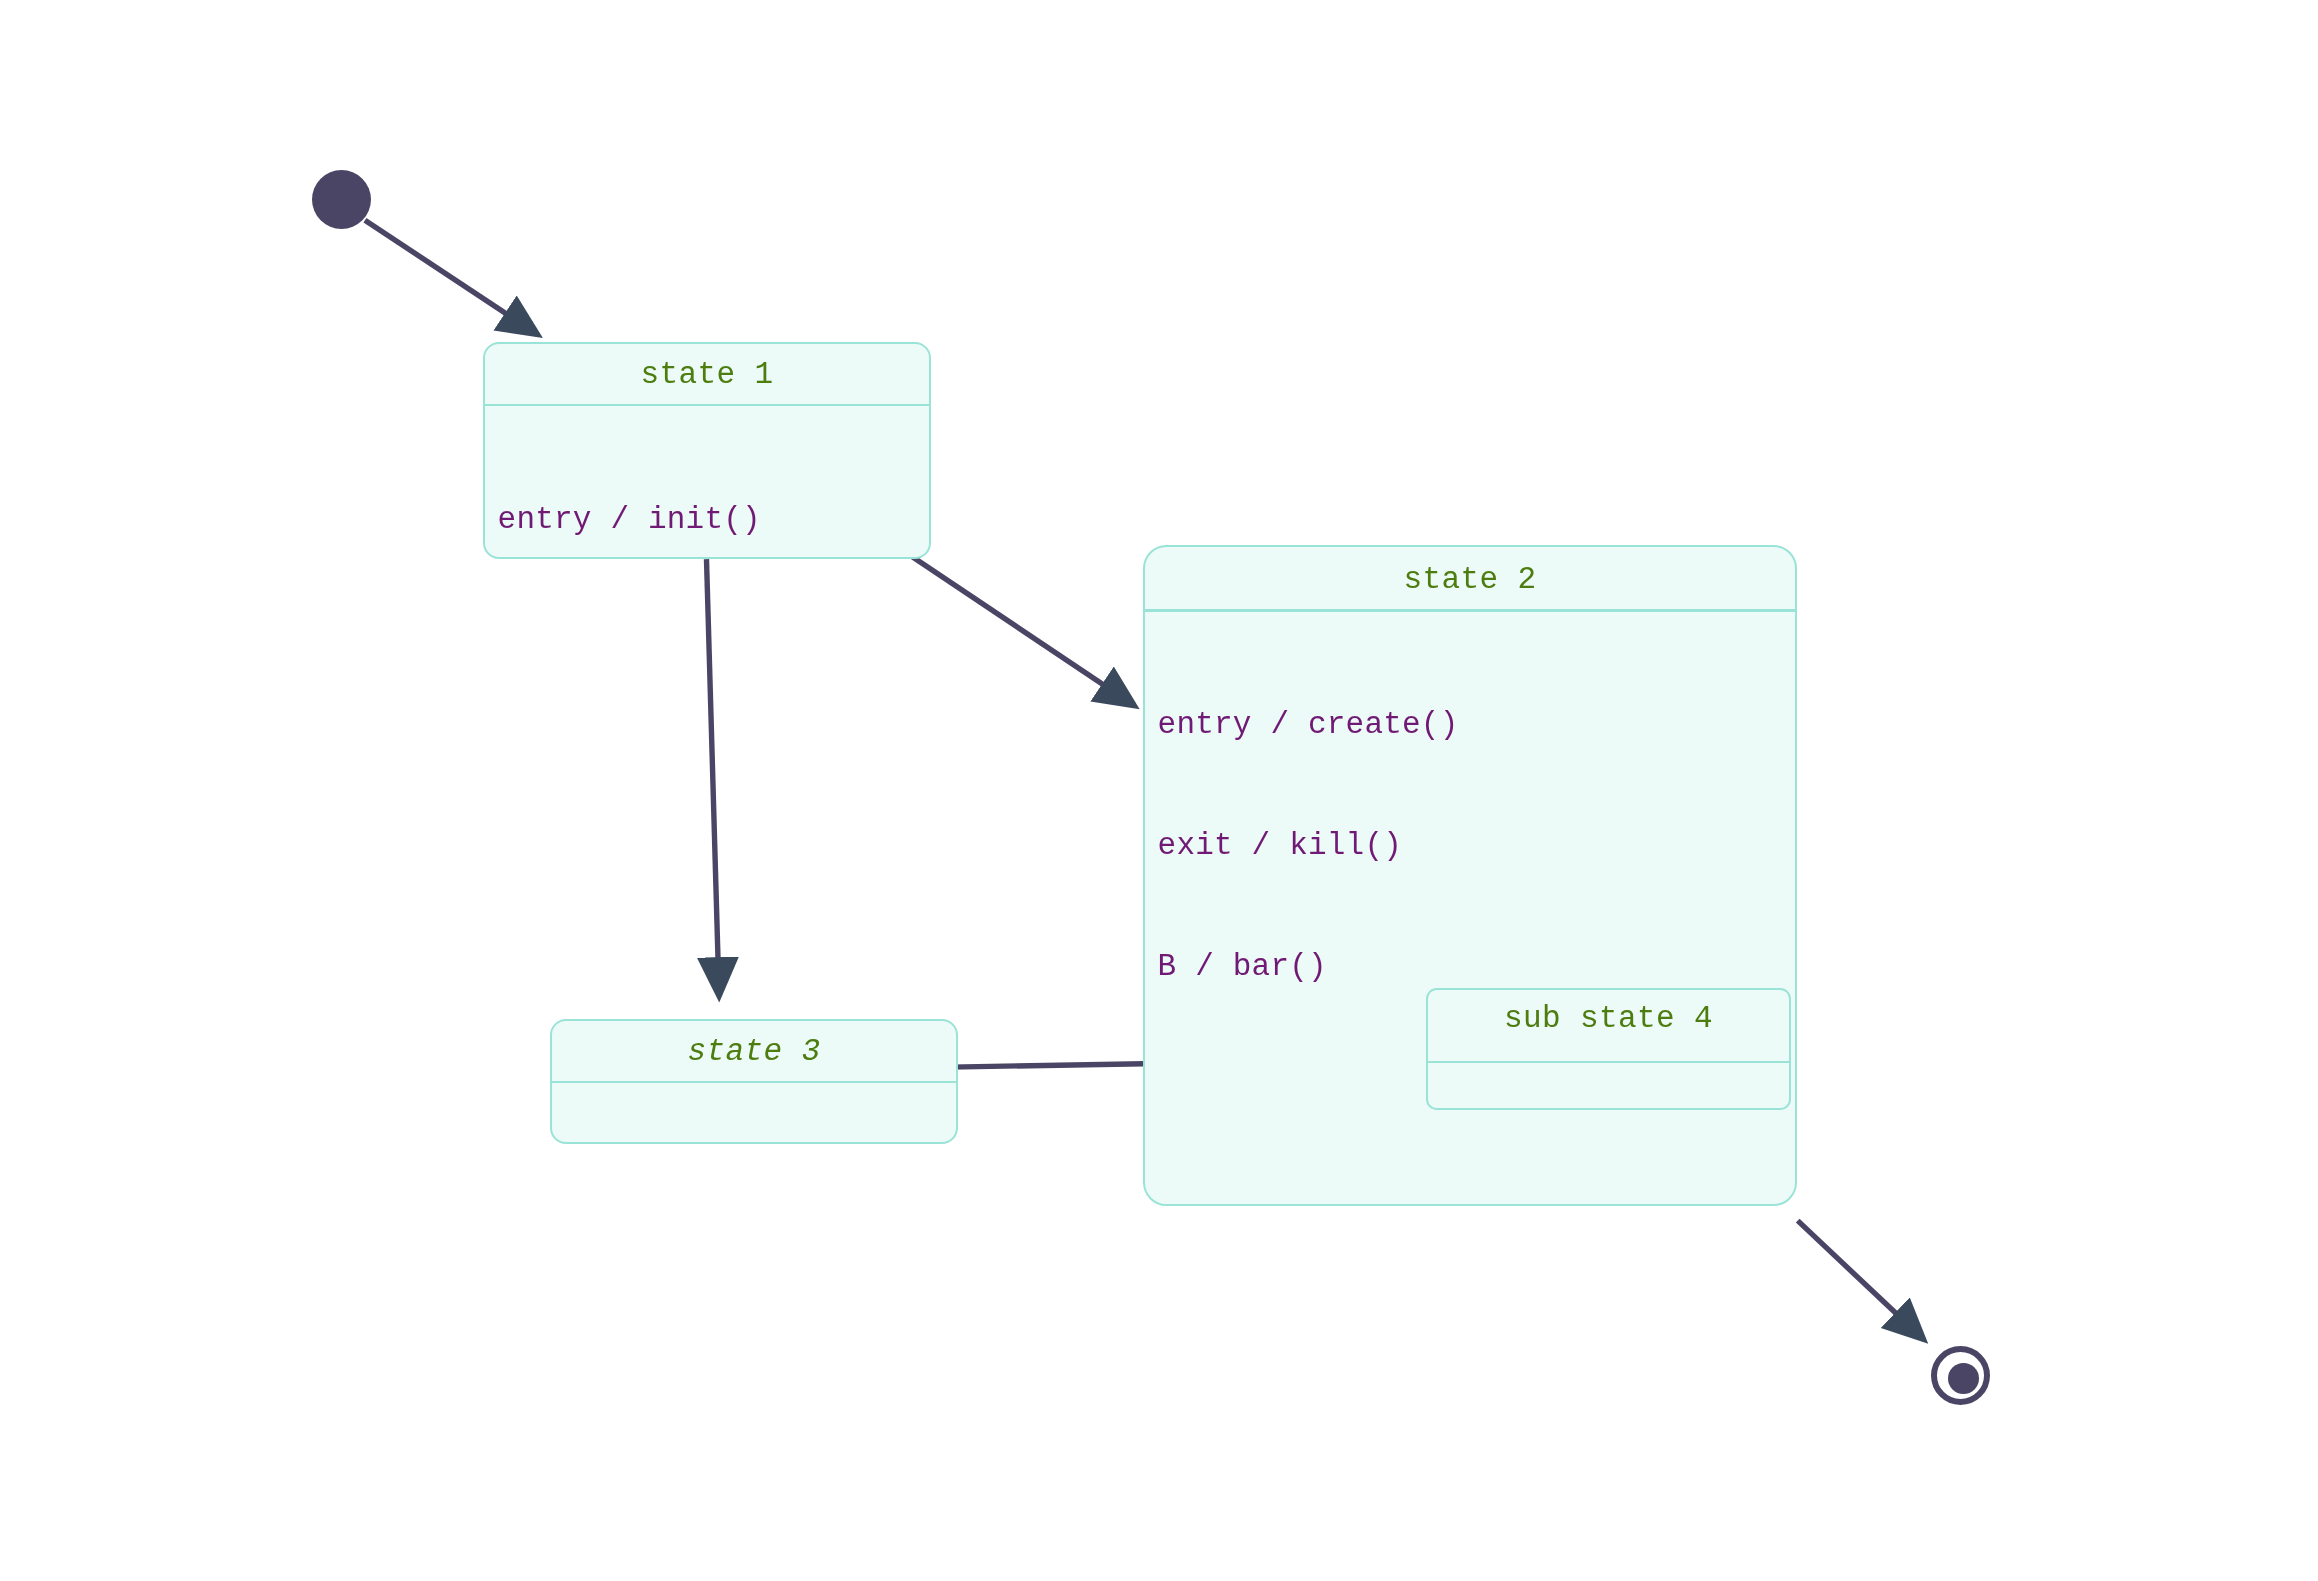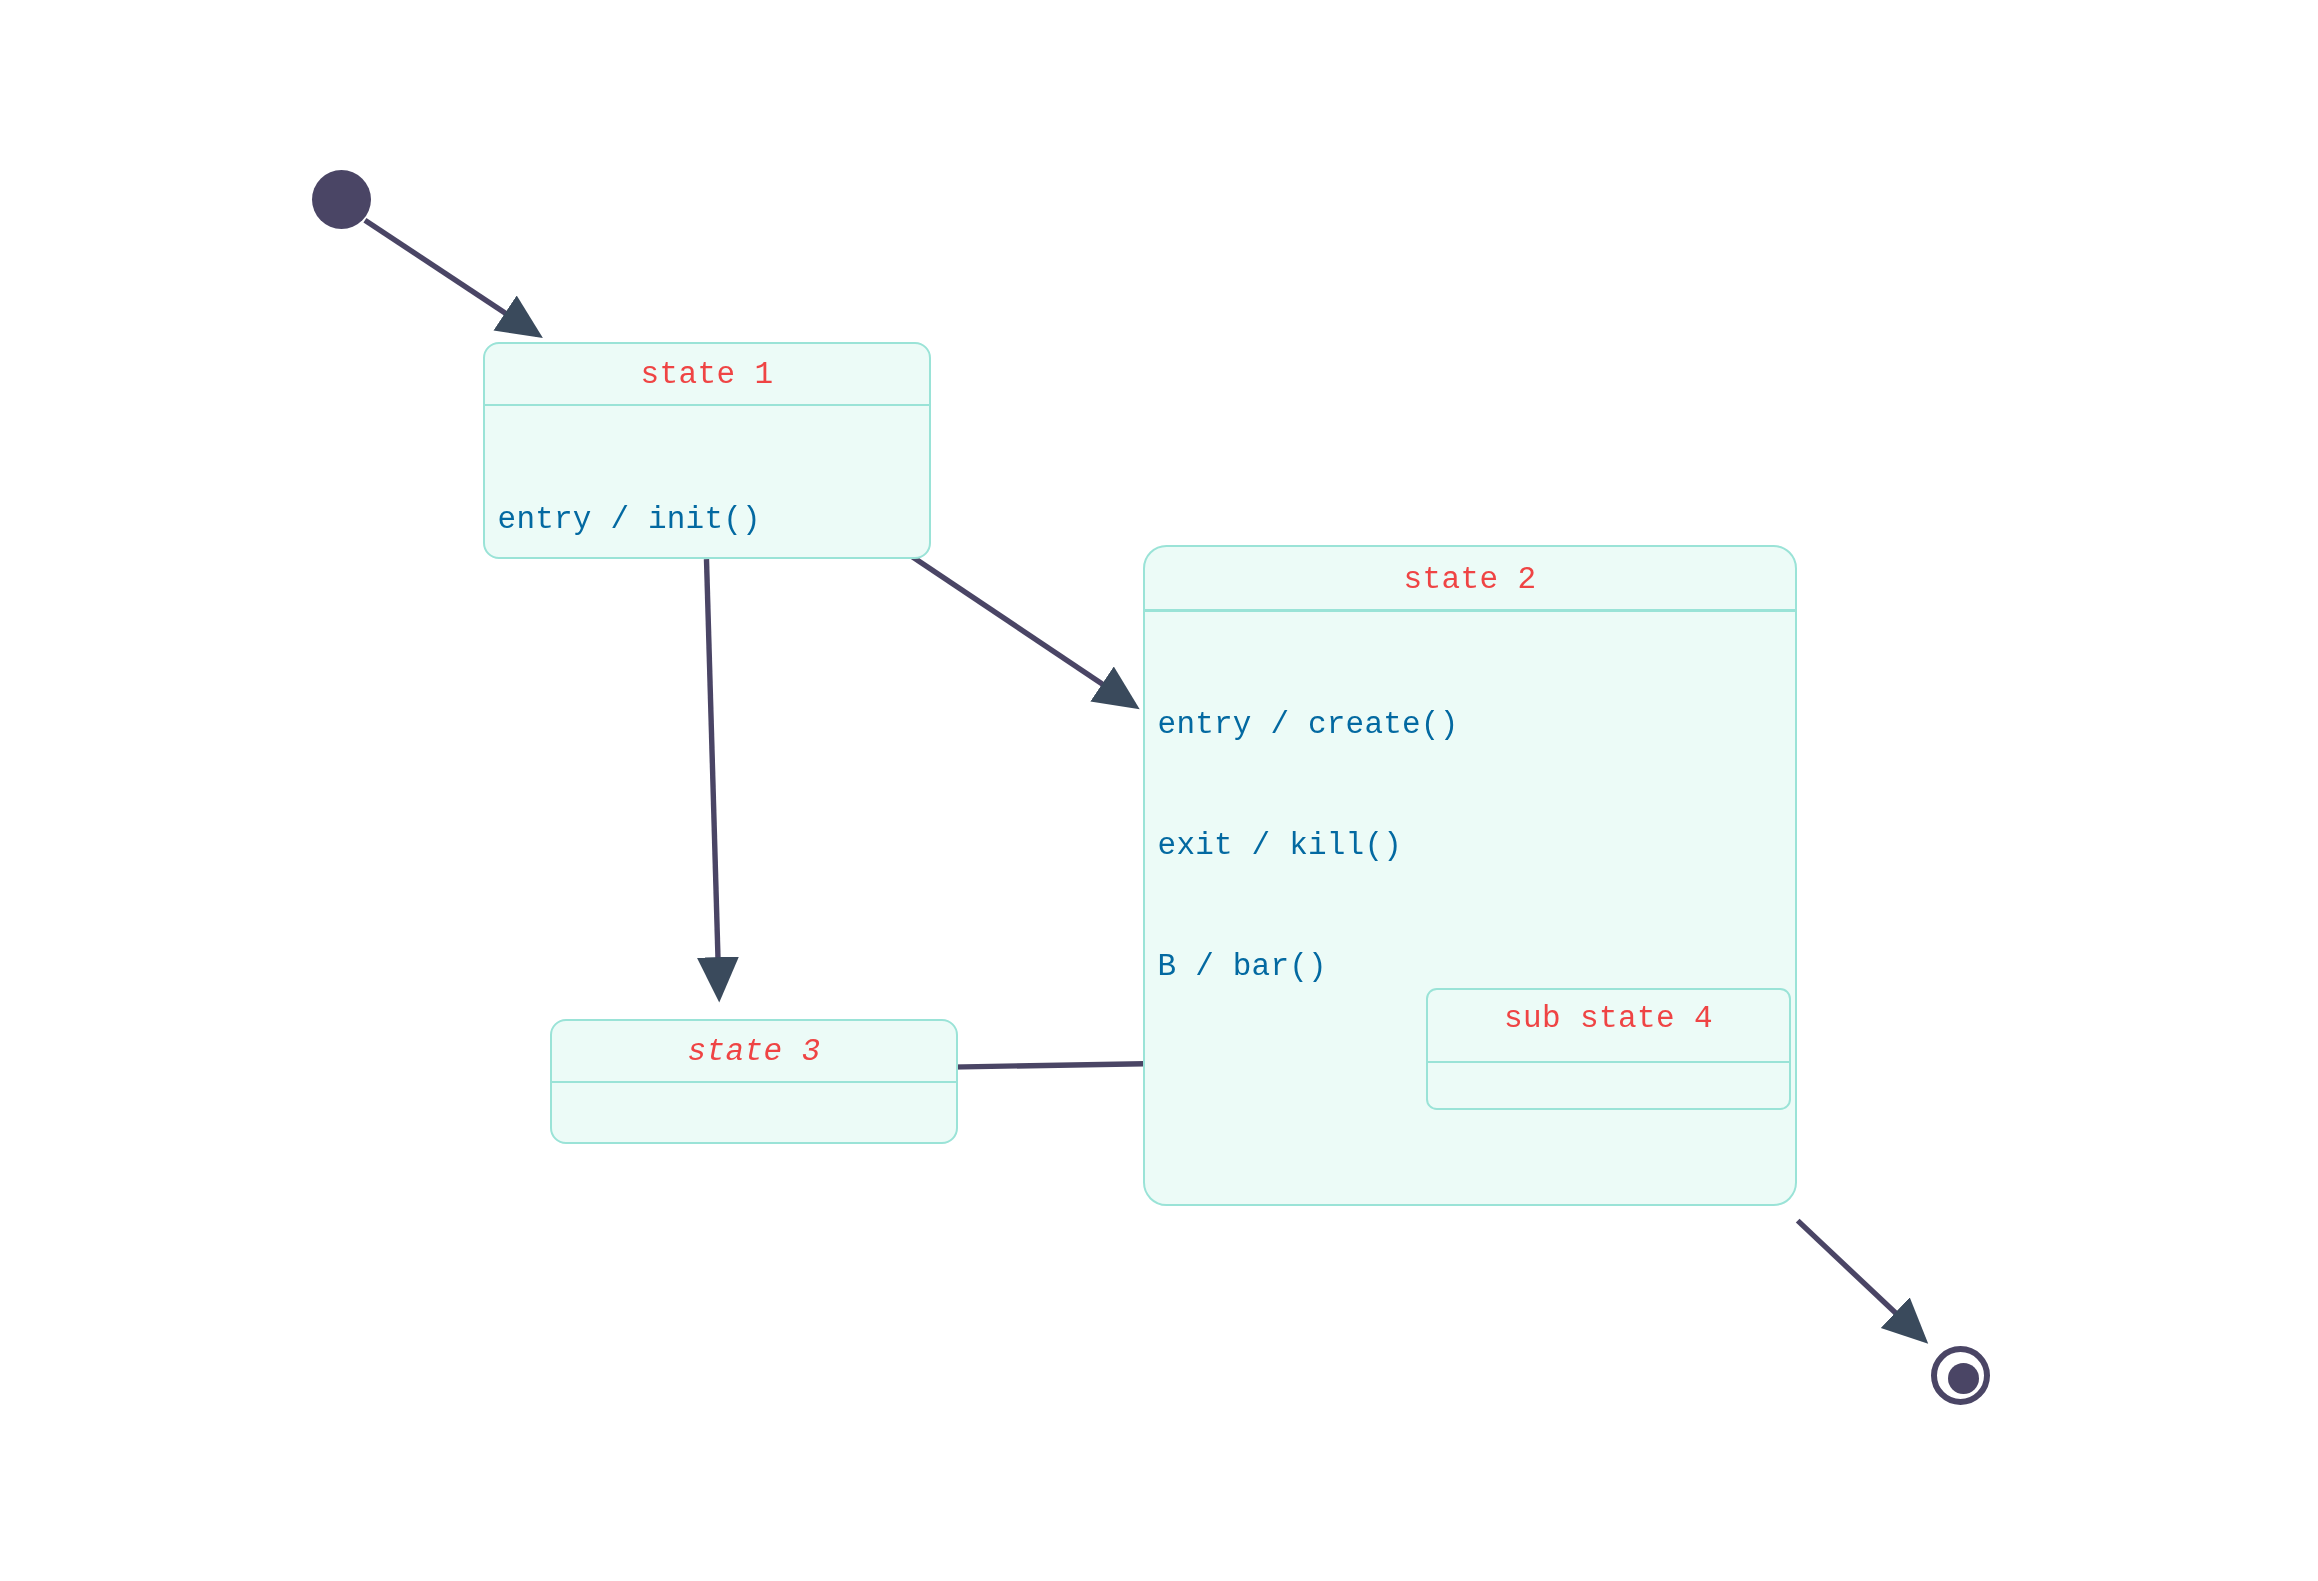--- a/index.html
+++ b/index.html
@@ -30,35 +30,35 @@
   .state-box {
     position: absolute;
     box-sizing: border-box;
     background: #ecfbf7;
     border: 2.7px solid #9ae3d7;
     border-radius: 16px;
     overflow: hidden;
   }
   .state-title {
     text-align: center;
-    color: #ef4444;
+    color: #4d7c0f;
     font-size: 31px;
     line-height: 1.0;
     padding-top: 15.3px;
     padding-bottom: 13.5px;
     letter-spacing: 0.4px;
   }
   .state-divider {
     height: 2.7px;
     background: #9ae3d7;
     width: 100%;
   }
   .state-body {
     padding: 12.6px 0 0 12.6px;
-    color: #0369a1;
+    color: #701a75;
     font-size: 31px;
     line-height: 1.30;
     white-space: pre;
     letter-spacing: 0.2px;
   }
   .state-body div { white-space: pre; }
 
   
   .container-box {
     border-radius: 23.4px;

